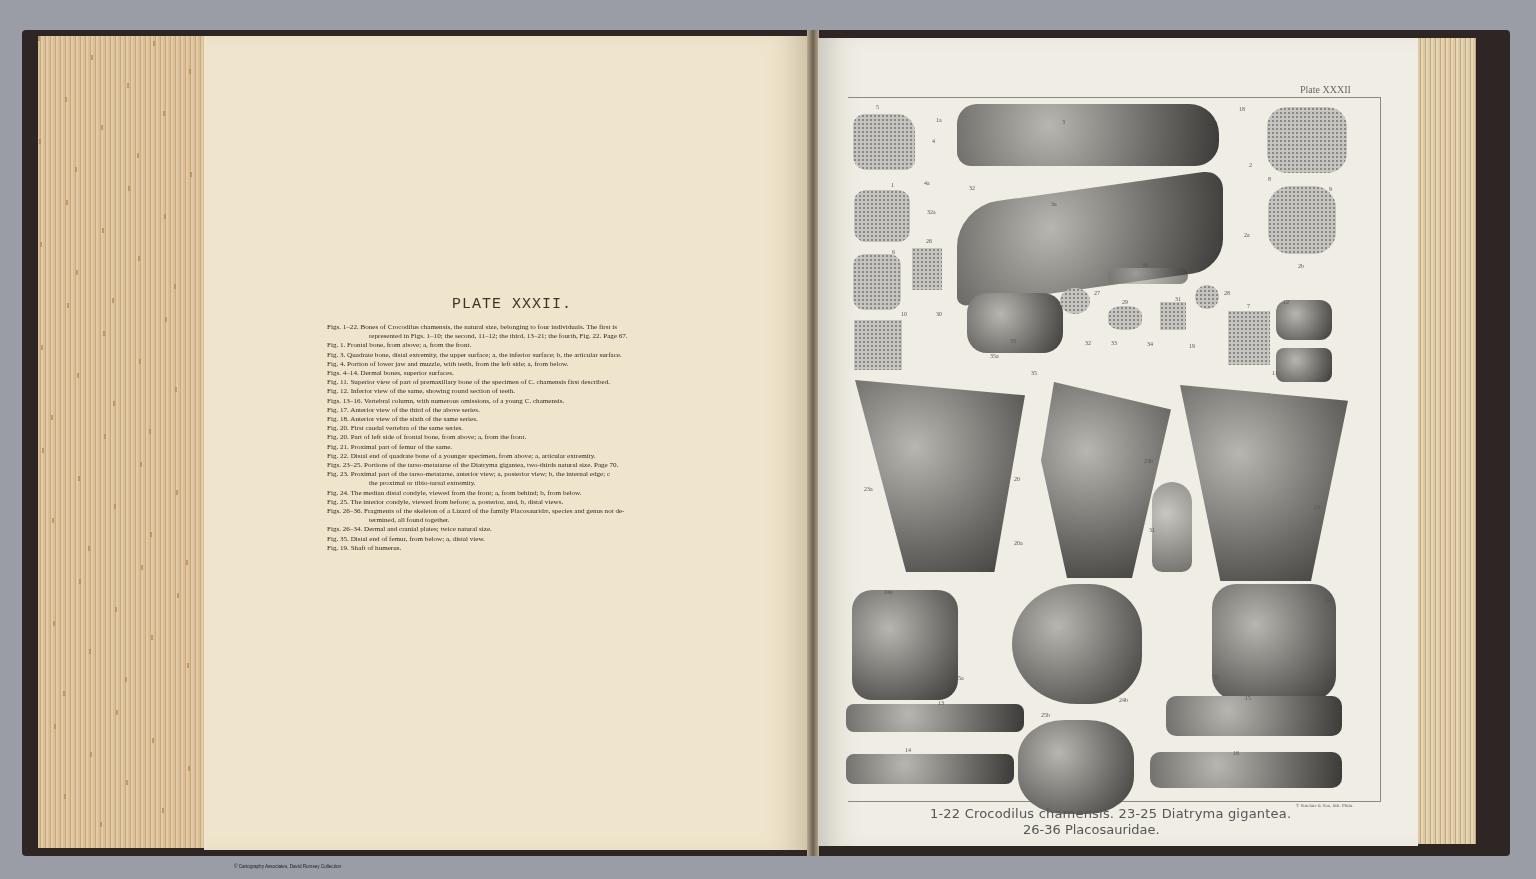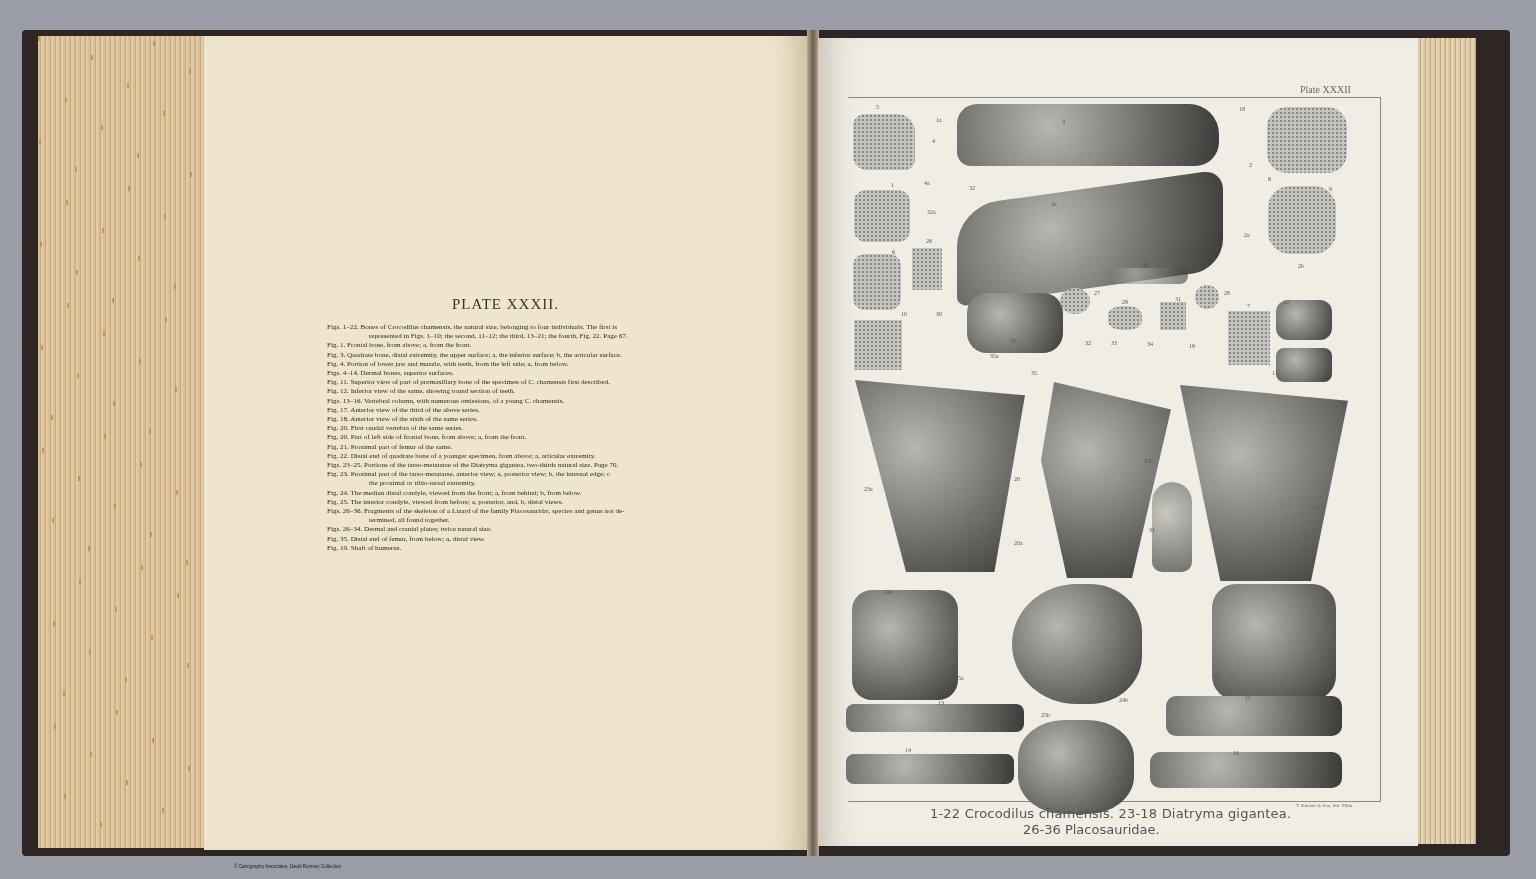--- a/index.html
+++ b/index.html
@@ -8,21 +8,21 @@
   .spine-dark{position:absolute;left:807px;top:30px;width:12px;height:826px;background:linear-gradient(90deg,#b8ab90,#6b6050,#b8ab90);}
   .edge-left{position:absolute;left:38px;top:36px;width:168px;height:812px;
     background:repeating-linear-gradient(90deg,#d8bf98 0 2px,#c9a87c 2px 3px,#e2cba6 3px 5px);}
   .edge-left .stain{position:absolute;width:2px;height:5px;background:#b08850;opacity:.7;}
   .edge-right{position:absolute;left:1418px;top:38px;width:58px;height:806px;
     background:repeating-linear-gradient(90deg,#dccaa6 0 2px,#c4a77c 2px 3px,#e6d6b6 3px 5px);}
   .page-left{position:absolute;left:204px;top:36px;width:604px;height:814px;background:#efe5cc;
     box-shadow:inset -30px 0 30px -20px rgba(120,100,70,.35);}
   .page-right{position:absolute;left:818px;top:38px;width:600px;height:808px;background:#efede4;
     box-shadow:inset 30px 0 30px -20px rgba(120,110,90,.35);}
-  .plate-title{position:absolute;left:452px;top:296px;font-size:15px;letter-spacing:1px;color:#3a352c;font-family:Liberation Serif, serif;}
+  .plate-title{position:absolute;left:452px;top:296px;font-size:15px;letter-spacing:1px;color:#3a352c;font-family:Liberation Mono, monospace;}
   .captions{position:absolute;left:327px;top:323px;width:390px;font-size:7.1px;line-height:9.2px;color:#2e2a24;font-family:"Liberation Serif",serif;}
   .cap{white-space:nowrap;}
   .cap.indent{padding-left:42px;}
   .plate-frame{position:absolute;left:848px;top:97px;width:532px;height:703px;border-top:1px solid #8a887f;border-right:1px solid #8a887f;border-bottom:1px solid #8a887f;}
   .plate-hdr{position:absolute;left:1300px;top:84px;font-size:10px;color:#6a685f;font-family:"Liberation Serif",serif;}
   .plate-footer1{position:absolute;left:930px;top:806px;font-size:13px;color:#555;font-family:"DejaVu Sans",sans-serif;letter-spacing:.2px;}
   .plate-footer2{position:absolute;left:1023px;top:822px;font-size:13px;color:#555;font-family:"DejaVu Sans",sans-serif;}
   .lith{position:absolute;left:1296px;top:803px;font-size:4px;color:#666;}
   .credit{position:absolute;left:234px;top:864px;font-size:4.6px;color:#222;font-family:"Liberation Sans",sans-serif;}
   .fig{position:absolute;}
@@ -216,16 +216,16 @@
     <span class="flabel" style="left: 1213px; top: 674px;">25</span>
     <span class="flabel" style="left: 938px; top: 700px;">13</span>
     <span class="flabel" style="left: 1119px; top: 697px;">24b</span>
     <span class="flabel" style="left: 1245px; top: 695px;">15</span>
     <span class="flabel" style="left: 1041px; top: 712px;">25b</span>
     <span class="flabel" style="left: 905px; top: 747px;">14</span>
     <span class="flabel" style="left: 1233px; top: 750px;">16</span>
   </div>
 
 <div class="lith">T. Sinclair &amp; Son, lith. Phila.</div>
-<div class="plate-footer1">1-22 Crocodilus chamensis. 23-18 Diatryma gigantea.</div>
+<div class="plate-footer1">1-22 Crocodilus chamensis. 23-25 Diatryma gigantea.</div>
 <div class="plate-footer2">26-36 Placosauridae.</div>
 
 <div class="credit">© Cartography Associates, David Rumsey Collection</div>
 
 </body></html>

